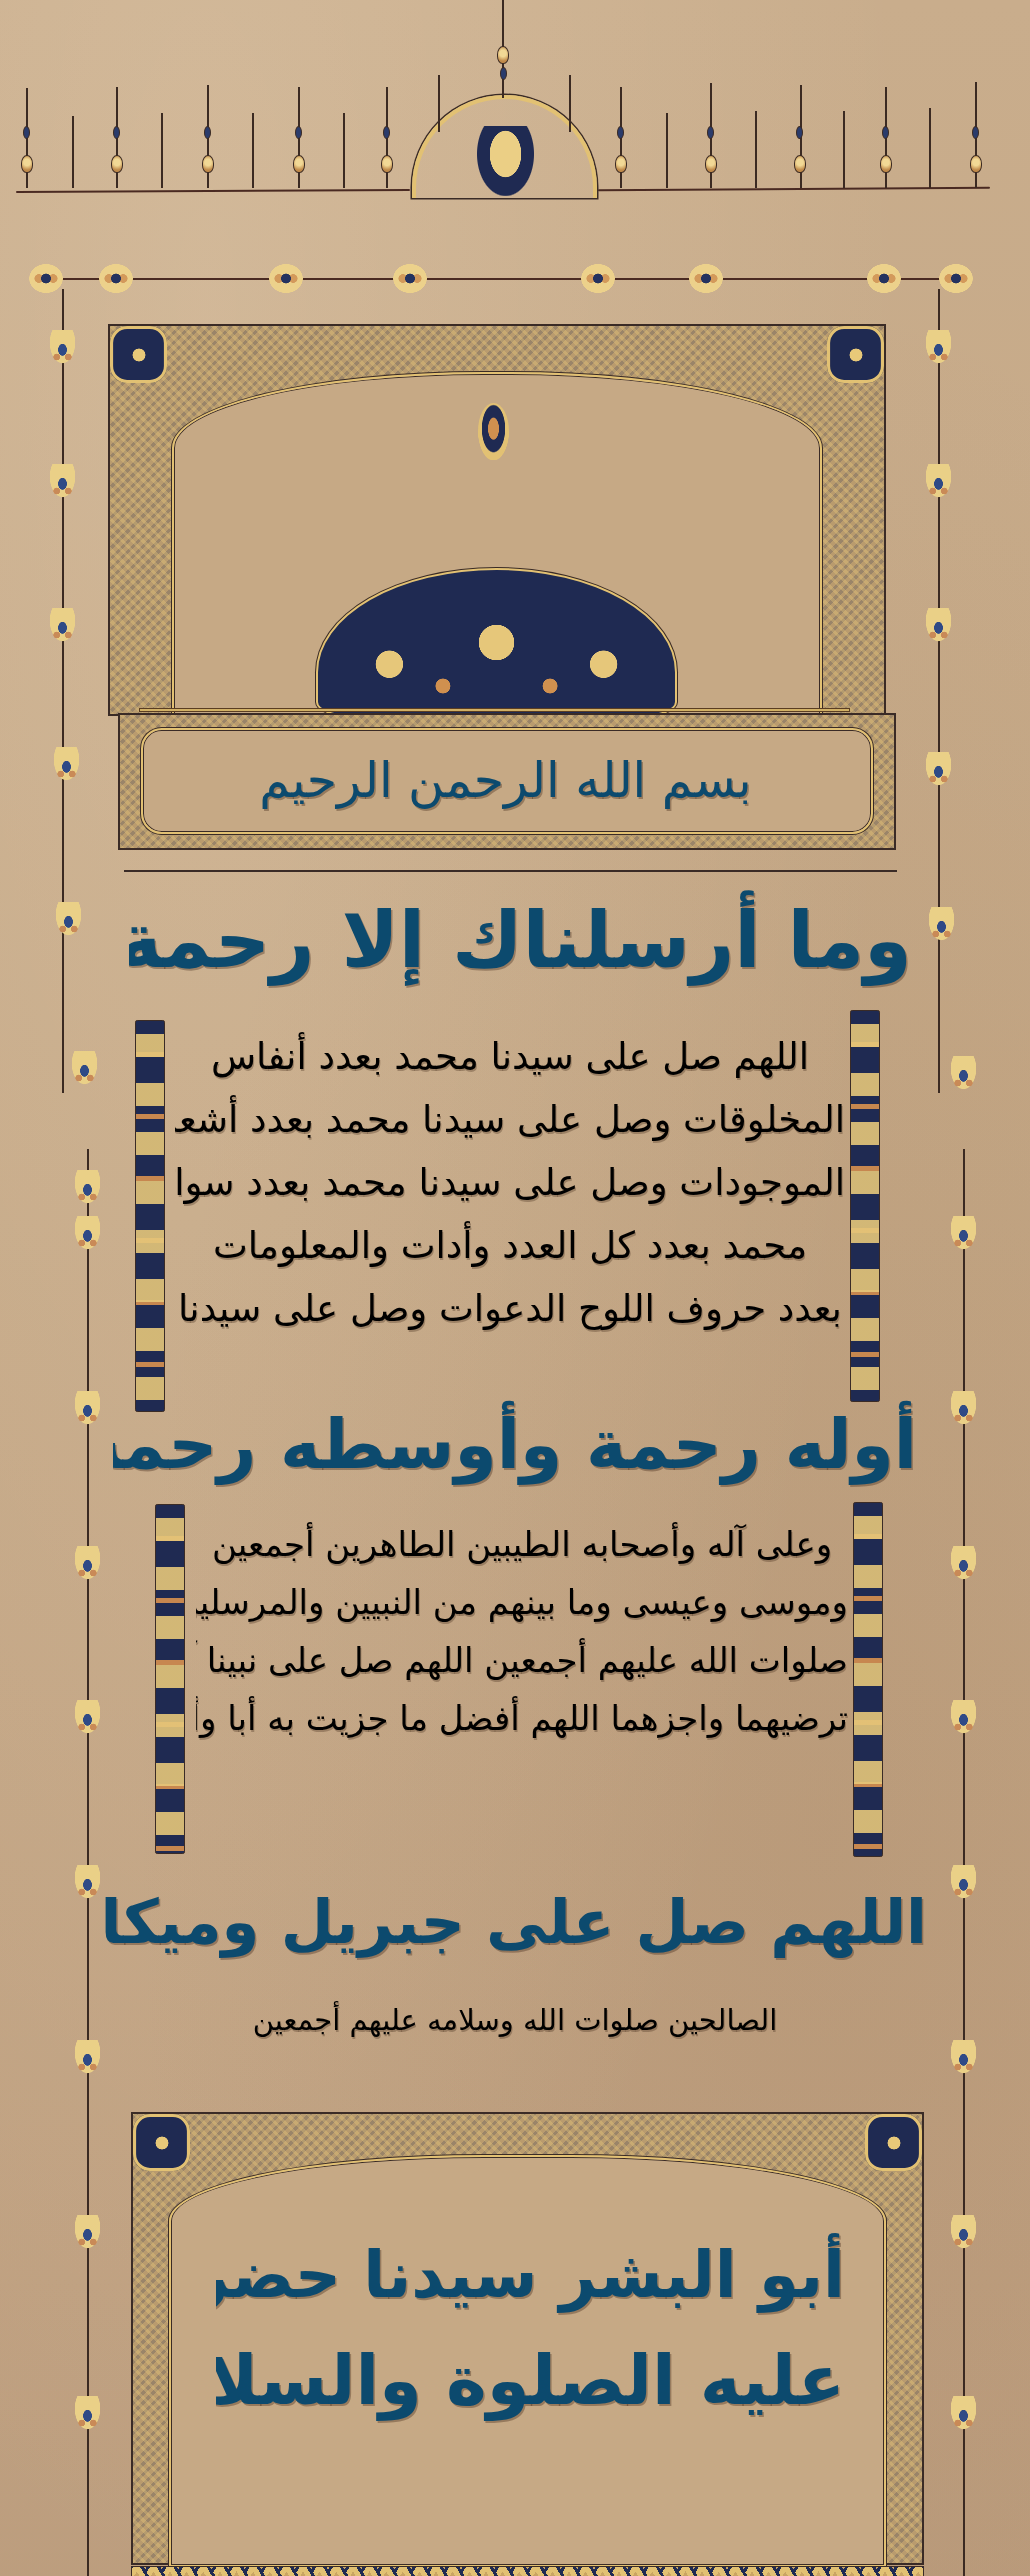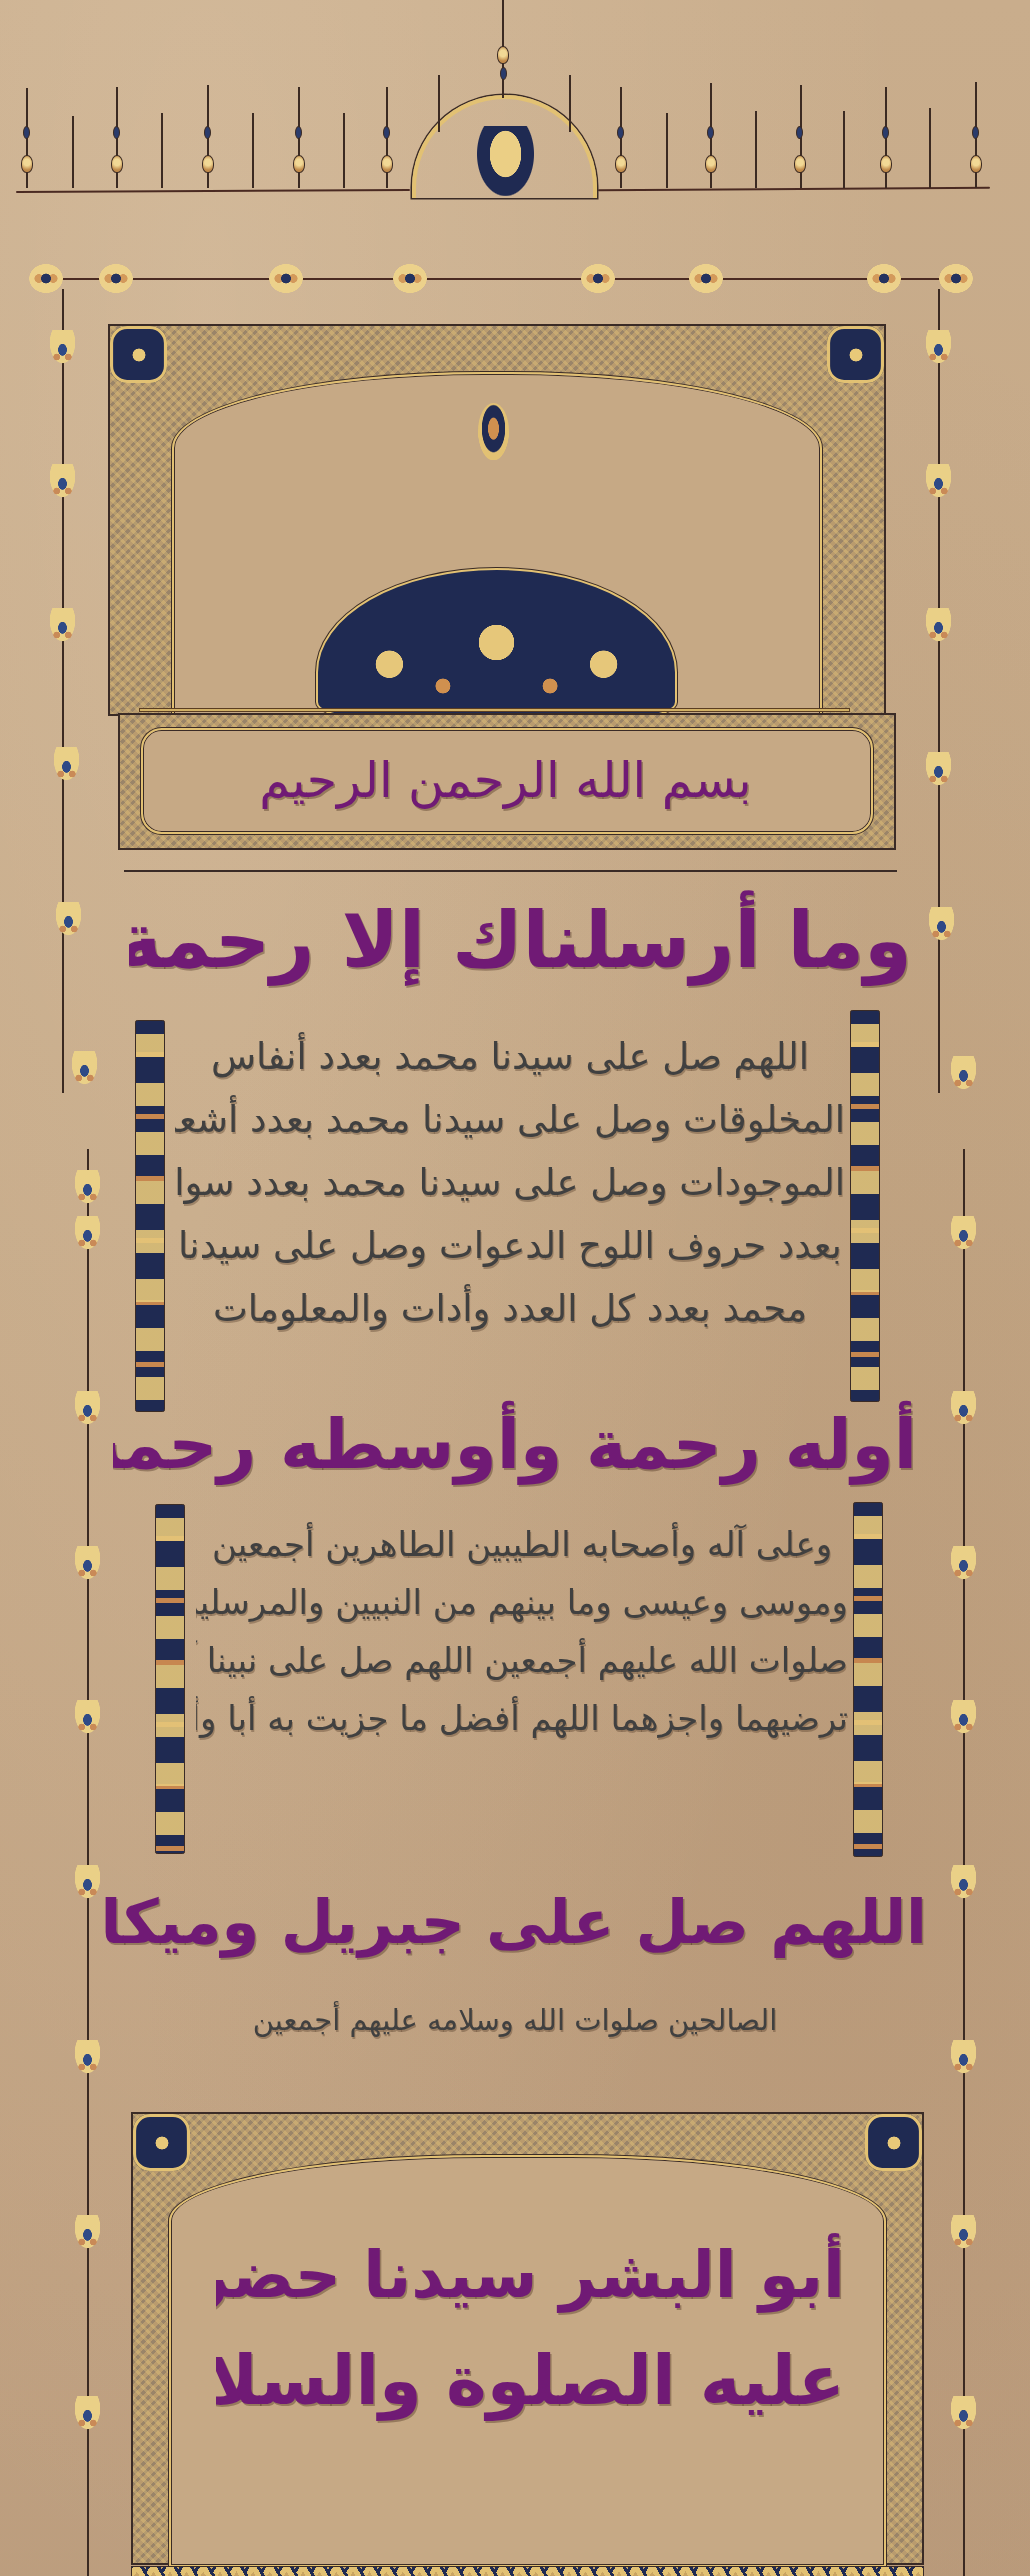--- a/index.html
+++ b/index.html
@@ -89,27 +89,27 @@
   }
   .finial {
     position: absolute; width: 31px; height: 57px; border-radius: 50% 50% 40% 40%;
     background: radial-gradient(ellipse at 50% 45%, #d0904f 0 5.2px, #1f2a52 5.7px 11.3px, #e2c173 12px 15.5px, transparent 16px);
   }
   .gold-rule { position: absolute; height: 4.1px; background: linear-gradient(180deg,#b38a3e,#f0d78d,#b38a3e); border: 0.5px solid #5a3d22; }
 
   
   .callig {
     position: absolute; text-align: center; direction: rtl;
-    font-family: "DejaVu Sans", sans-serif; font-weight: bold; color: #701a75;
+    font-family: "DejaVu Sans", sans-serif; font-weight: bold; color: #0c4a6e;
     text-shadow: 1.5px 2.1px 0 rgba(60,35,20,0.35);
     white-space: nowrap; overflow: hidden;
   }
   .text-block {
     position: absolute; direction: rtl; text-align: justify;
-    font-family: "DejaVu Sans", sans-serif; color: #404040;
+    font-family: "DejaVu Sans", sans-serif; color: #000000;
     text-shadow: 1px 1.5px 0 rgba(60,35,20,0.3);
   }
   .text-block .line { display: block; white-space: nowrap; overflow: hidden; text-align: center; }
 
   
   .pillar {
     position: absolute; width: 30px;
     background:
       repeating-linear-gradient(180deg, transparent 0 13.4px, rgba(230,199,122,0.9) 13.4px 36px, transparent 36px 49px),
       repeating-linear-gradient(180deg, #1f2a52 0 31px, #c7874f 31px 36px, #1f2a52 36px 62px);
@@ -253,22 +253,22 @@
 <div class="thin" style="left:124px; top:870px; width:773px; height:1.5px;"></div>
 
 <div class="callig" style="left:129px; top:876px; width:783px; height:129px; font-size:77px; line-height:129px;">وما أرسلناك إلا رحمة للعالمين</div>
 
 <div class="pillar" style="left:135px; top:1020px; height:392px;"></div>
 <div class="pillar" style="left:850px; top:1010px; height:392px;"></div>
 <div class="text-block" style="left:175px; top:1025px; width:670px; font-size:37px; line-height:63px;">
   <span class="line">اللهم صل على سيدنا محمد بعدد أنفاس</span>
   <span class="line">المخلوقات وصل على سيدنا محمد بعدد أشعة</span>
   <span class="line">الموجودات وصل على سيدنا محمد بعدد سواكن</span>
+  <span class="line">محمد بعدد كل العدد وأدات والمعلومات</span>
   <span class="line">بعدد حروف اللوح الدعوات وصل على سيدنا</span>
-  <span class="line">محمد بعدد كل العدد وأدات والمعلومات</span>
 </div>
 
 <div class="callig" style="left:113px; top:1386px; width:804px; height:118px; font-size:68px; line-height:118px;">أوله رحمة وأوسطه رحمة وآخره بقاية</div>
 
 <div class="pillar" style="left:155px; top:1504px; height:350px;"></div>
 <div class="pillar" style="left:853px; top:1502px; height:355px;"></div>
 <div class="text-block" style="left:196px; top:1515px; width:652px; font-size:34px; line-height:58px;">
   <span class="line">وعلى آله وأصحابه الطيبين الطاهرين أجمعين</span>
   <span class="line">وموسى وعيسى وما بينهم من النبيين والمرسلين</span>
   <span class="line">صلوات الله عليهم أجمعين اللهم صل على نبينا آدم وأمنا</span>

